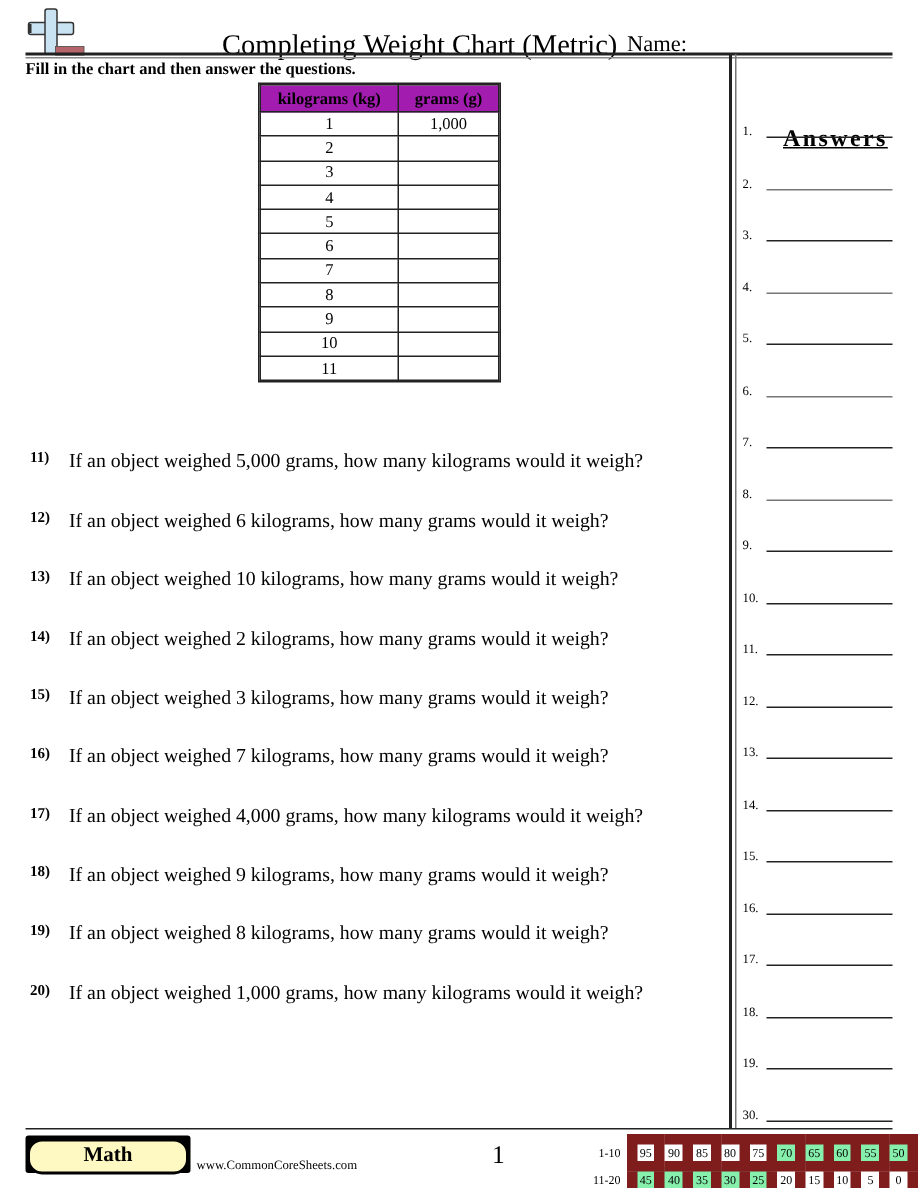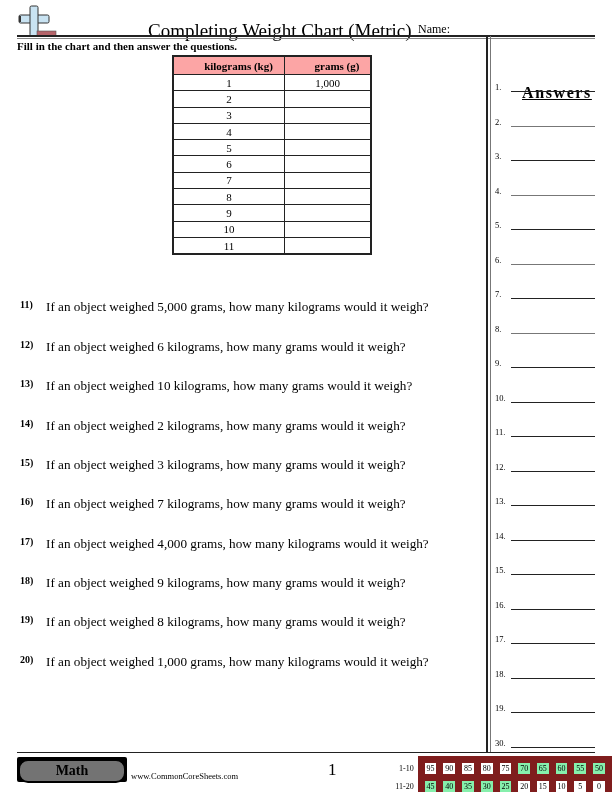--- a/index.html
+++ b/index.html
@@ -2,34 +2,34 @@
 <html><head>
 <meta charset="utf-8">
 <style>
   html, body { margin: 0; padding: 0; background: #ffffff; }
   body { width: 612px; height: 792px; position: relative; overflow: hidden;
          font-family: "Liberation Serif", "DejaVu Serif", serif; color: #000; }
 
   
   .logo { position: absolute; left: 17px; top: 5px; width: 40px; height: 32px; }
   .title { position: absolute; left: 148px; top: 20px; font-size: 19px; }
-  .name-label { position: absolute; left: 418px; top: 22px; font-size: 12px; }
+  .name-label { position: absolute; left: 418px; top: 22px; font-size: 15px; }
   .header-rule { position: absolute; left: 17px; top: 35px; width: 578px; height: 0;
                  border-top: 2px solid #222; }
   .header-rule2 { position: absolute; left: 17px; top: 38px; width: 578px; height: 0;
                   border-top: 1px solid #888; }
 
   .instructions { position: absolute; left: 17px; top: 40px; font-size: 11px; font-weight: bold; }
 
   
   table.conv { position: absolute; left: 173px; top: 56px; border-collapse: collapse;
                font-size: 11px; }
   table.conv th, table.conv td { border: 1px solid #222; height: 15.3px; padding: 0;
                                  text-align: center; }
-  table.conv th { background: #fca5a5; font-weight: bold; height: 17px; padding-left: 19px; }
+  table.conv th { background: #a21caf; font-weight: bold; height: 17px; }
   table.conv th.c1, table.conv td.c1 { width: 91px; }
   table.conv th.c2, table.conv td.c2 { width: 66px; }
   table.conv { outline: 1px solid #222; }
 
   
   .question { position: absolute; left: 20px; font-size: 13.2px; white-space: nowrap; }
   .question .num { font-weight: bold; font-size: 10px; display: inline-block; width: 26px;
                    vertical-align: 3px; }
 
   
@@ -42,21 +42,21 @@
   .answers-title { position: absolute; left: 522px; top: 40px; font-size: 16px;
                    font-weight: bold; letter-spacing: 1.6px; text-decoration: underline; margin-top: 44px; }
   .ans { position: absolute; left: 495px; width: 100px; height: 12px; font-size: 8.5px; }
   .ans .n { position: absolute; left: 0; bottom: 0; }
   .ans .line { position: absolute; left: 16px; right: 0; bottom: 0; border-bottom: 1px solid #222; }
   .ans.alt .line { border-bottom: 1.5px solid #777; }
 
   
   .footer-rule { position: absolute; left: 17px; top: 752px; width: 578px; border-top: 1px solid #222; }
   .math-pill { position: absolute; left: 18px; top: 759px; width: 104px; height: 20px;
-               border: 2px solid #000; border-radius: 10px / 10px; background: #737373;
+               border: 2px solid #000; border-radius: 10px / 10px; background: #fef9c3;
                text-align: center; font-weight: bold; font-size: 14px; line-height: 20px; }
   .math-strip { position: absolute; left: 17px; top: 757px; width: 110px; height: 25px; background: #000;
                 border-radius: 2px; }
   .website { position: absolute; left: 131px; top: 771px; font-size: 8.5px; }
   .page-num { position: absolute; left: 328px; top: 760px; font-size: 17px; }
 
   table.scores { position: absolute; left: 395px; top: 756px; border-collapse: collapse; font-size: 8px; }
   table.scores td { border: 7px solid #7f1d1d; padding: 0; height: 11px; text-align: center; width: 15px; }
   table.scores td.lbl { border: none; width: 26px; text-align: right; padding-right: 4px; }
   table.scores td.hl { background: #86efac; }

